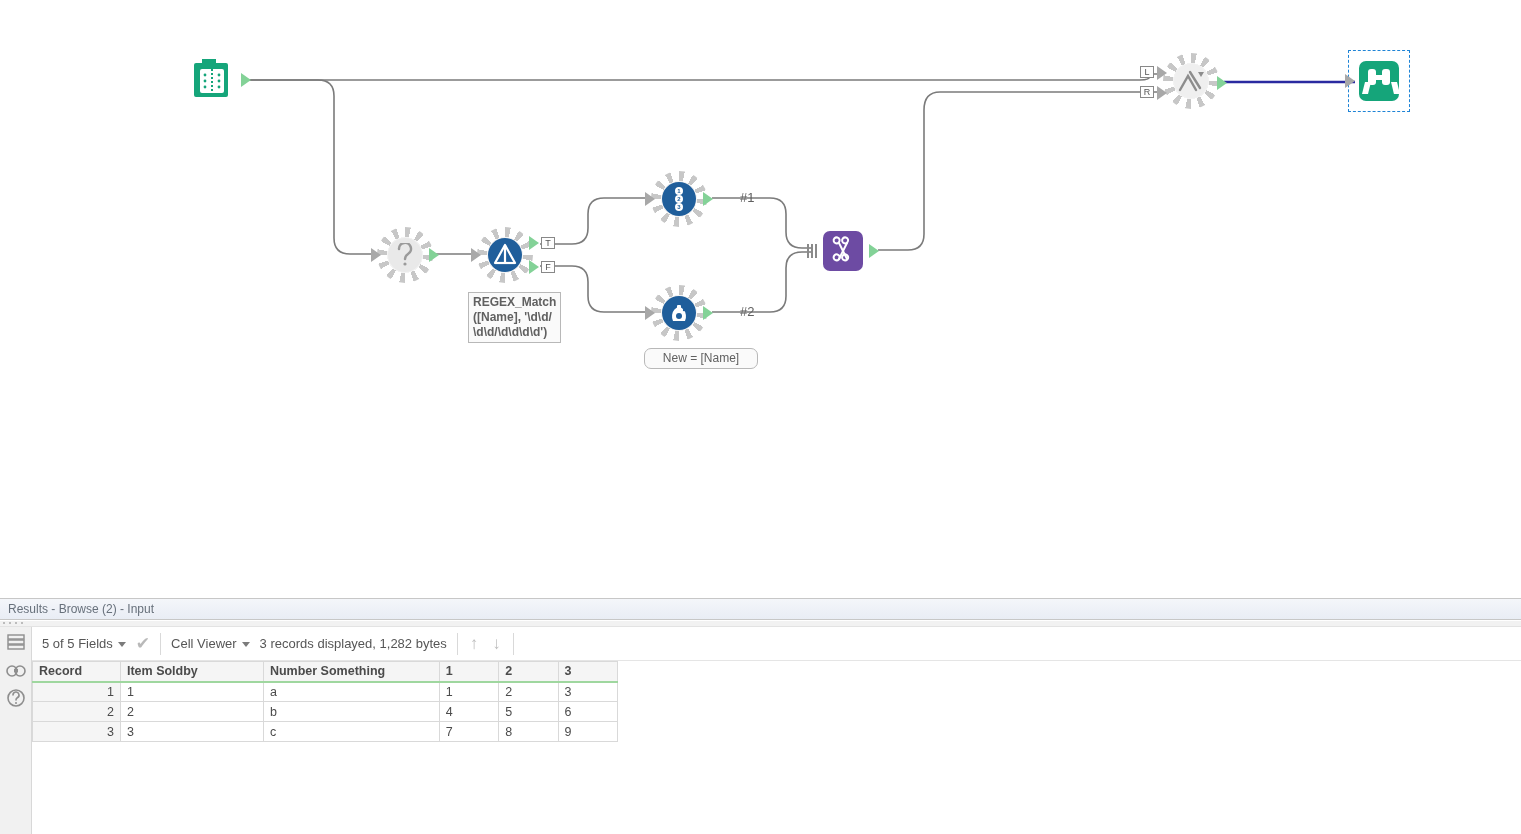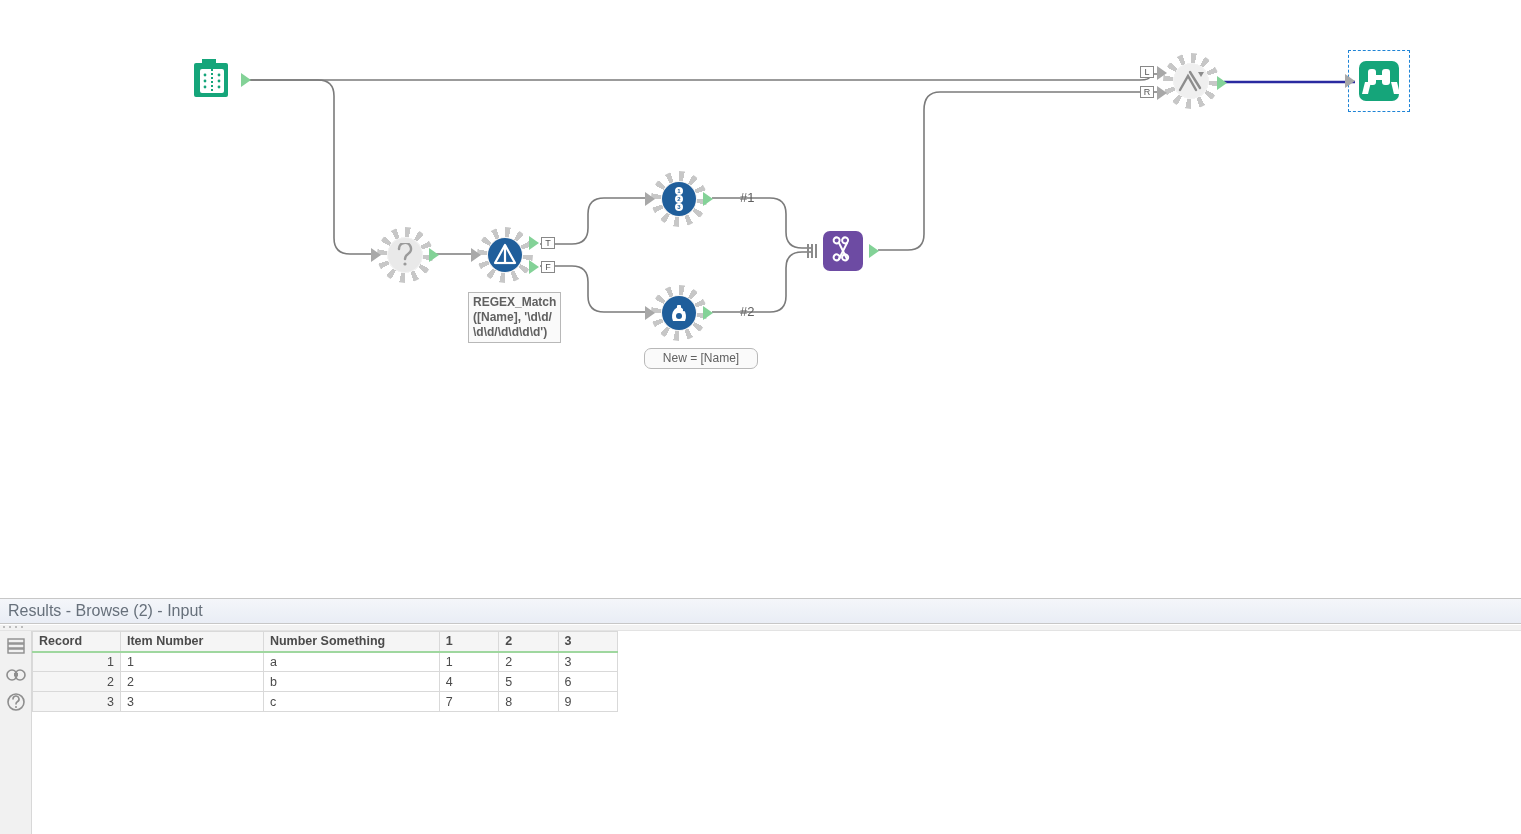--- a/index.html
+++ b/index.html
@@ -91,21 +91,21 @@
   
   .results {
     position:absolute; left:0; right:0; top:598px; height:236px;
     border-top:1px solid #c7c7c7;
     background:#fff;
   }
   .results-title {
     background: linear-gradient(#f4f6fa,#e9edf5);
     border-bottom:1px solid #c7c7c7;
     padding:3px 8px;
-    font-size:16px; color:#67707b;
+    font-size:12px; color:#67707b;
   }
   .grip {
     height:6px;
     background:
       linear-gradient(#f2f2f2,#f2f2f2);
     border-bottom:1px solid #e3e3e3;
   }
   .grip::before{
     content:""; display:block; width:40px; height:4px; margin-left:2px; margin-top:1px;
     background:
@@ -353,26 +353,37 @@
       <div class="rail-btn">
         <svg width="18" height="18" viewBox="0 0 18 18">
           <circle cx="9" cy="9" r="8" fill="none" stroke="#8e8e8e" stroke-width="1.6"></circle>
           <path d="M6 6 a3 3 0 1 1 4.3 2.7 q-1.3 .8 -1.3 2.3" fill="none" stroke="#8e8e8e" stroke-width="1.6" stroke-linecap="round"></path>
           <circle cx="9" cy="14" r="1" fill="#8e8e8e"></circle>
         </svg>
       </div>
     </div>
 
     <div class="results-main">
+      <div class="toolbar">
+        <span class="drop">5 of 5 Fields</span>
+        <span class="check">✔</span>
+        <span class="sep"></span>
+        <span class="drop">Cell Viewer</span>
+        <span>3 records displayed, 1,282 bytes</span>
+        <span class="sep"></span>
+        <span class="arrow">↑</span>
+        <span class="arrow">↓</span>
+        <span class="sep"></span>
+      </div>
 
       <table class="data">
         <thead>
           <tr>
             <th class="rec">Record</th>
-            <th style="width:130px">Item Number</th>
+            <th style="width:130px">Item Soldby</th>
             <th style="width:160px">Number Something</th>
             <th style="width:54px">1</th>
             <th style="width:54px">2</th>
             <th style="width:54px">3</th>
           </tr>
         </thead>
         <tbody id="results-tbody">
             <tr>
               <td class="rec">1</td>
               <td>1</td>

